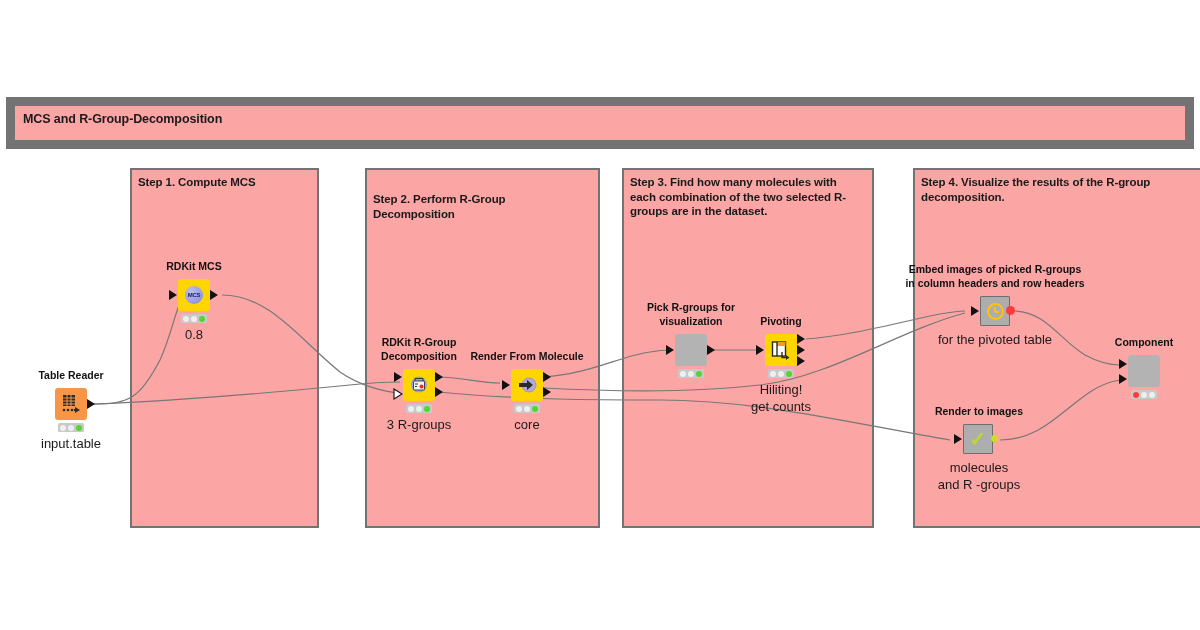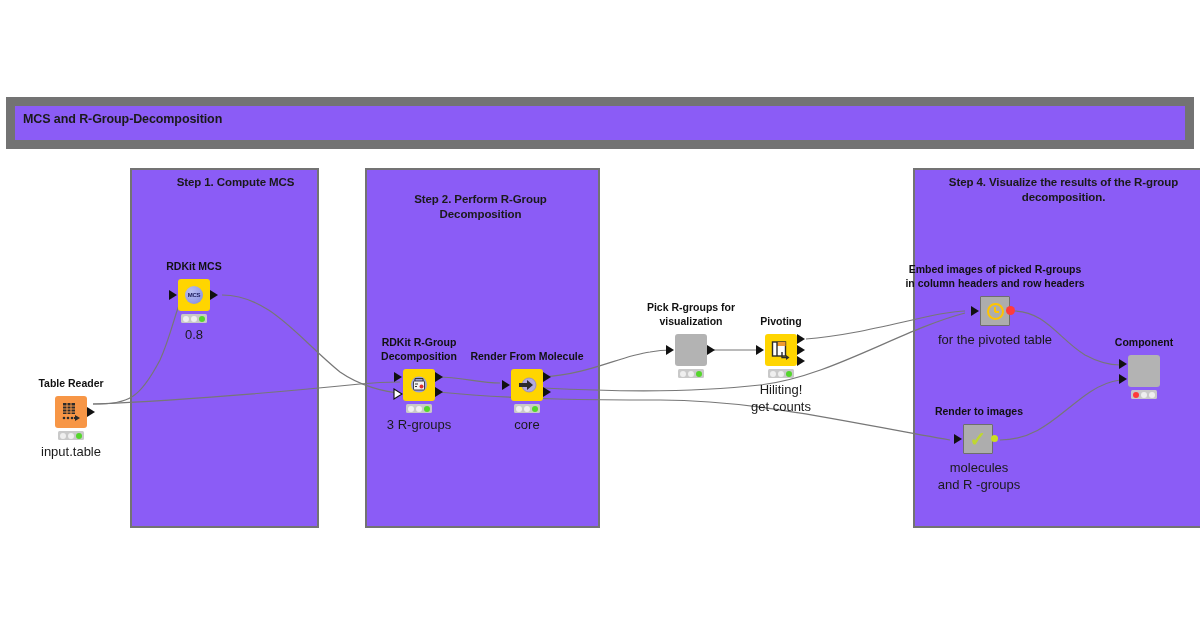--- a/index.html
+++ b/index.html
@@ -16,22 +16,21 @@
     height: 630px;
     background: #ffffff;
     overflow: hidden;
   }
 
   
   .annot {
     position: absolute;
     box-sizing: border-box;
     border: 2px solid #737373;
-    background: #8b5cf6;
-    text-align: center;
+    background: #fca5a5;
   }
   .annot-title {
     position: absolute;
     font-size: 11.5px;
     font-weight: bold;
     color: #1a1a1a;
     line-height: 1.28;
     letter-spacing: -0.1px;
   }
 
@@ -193,20 +192,23 @@
   </div>
 
   <div class="annot" style="left:130px;top:168px;width:189px;height:360px;">
     <div class="annot-title" style="left:6px;top:5px;width:195px;">Step 1. Compute MCS</div>
   </div>
 
   <div class="annot" style="left:365px;top:168px;width:235px;height:360px;">
     <div class="annot-title" style="left:6px;top:22px;width:215px;">Step 2. Perform R-Group Decomposition</div>
   </div>
 
+  <div class="annot" style="left:622px;top:168px;width:252px;height:360px;">
+    <div class="annot-title" style="left:6px;top:5px;width:232px;">Step 3. Find how many molecules with each combination of the two selected R-groups are in the dataset.</div>
+  </div>
 
   <div class="annot" style="left:890px;top:168px;width:305px;height:360px;margin-left:23px;">
     <div class="annot-title" style="left:6px;top:5px;width:285px;">Step 4. Visualize the results of the R-group decomposition.</div>
   </div>
 
   <svg id="wires" viewBox="0 0 1200 630" xmlns="http://www.w3.org/2000/svg">
     <g fill="none" stroke="#777777" stroke-width="1.2">
 
       <path d="M 93 404 C 130 404 140 398 160 360 C 172 334 178 300 184 295"></path>
 
@@ -225,21 +227,21 @@
       <path d="M 708 350 C 730 350 745 350 762 350"></path>
 
       <path d="M 806 339 C 850 336 900 322 940 314 C 952 312 960 311 965 311"></path>
 
       <path d="M 1014 311 C 1045 311 1060 340 1085 355 C 1098 362 1110 365 1120 365"></path>
 
       <path d="M 1000 440 C 1040 440 1060 412 1090 392 C 1102 384 1112 381 1120 380"></path>
     </g>
   </svg>
 
-  <div class="node" style="left:55px;top:396px;">
+  <div class="node" style="left:55px;top:388px;">
     <div class="node-label">Table Reader</div>
     <div class="node-body nb-orange">
       <span class="ico">
         <svg width="22" height="22" viewBox="0 0 22 22">
           <rect x="3" y="2" width="12" height="11" fill="#2b2b2b"></rect>
           <g stroke="#F79646" stroke-width="1">
             <line x1="3" y1="5" x2="15" y2="5"></line>
             <line x1="3" y1="8" x2="15" y2="8"></line>
             <line x1="3" y1="11" x2="15" y2="11"></line>
             <line x1="7" y1="2" x2="7" y2="13"></line>

